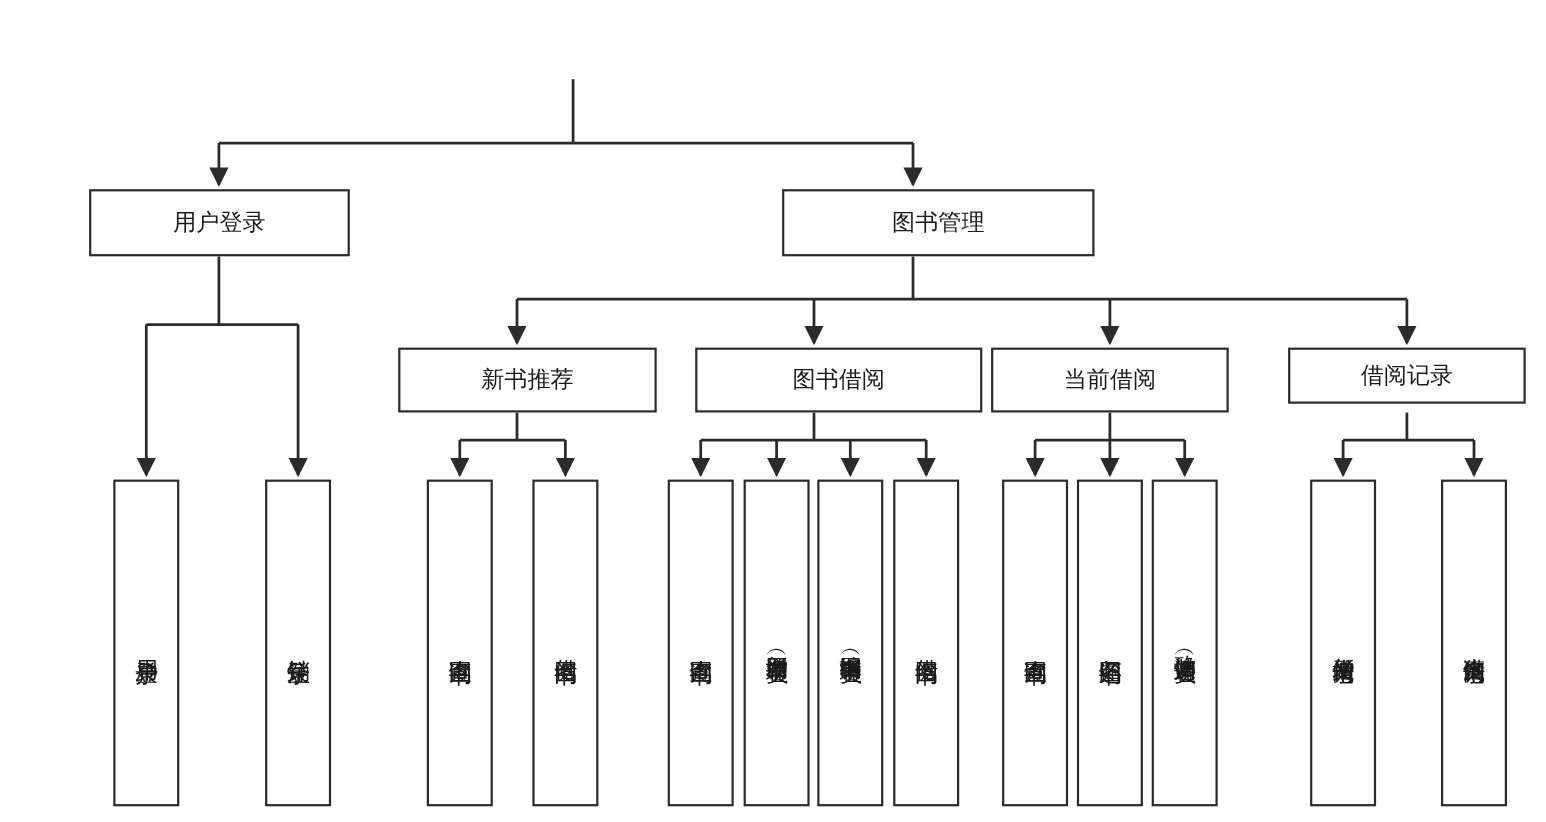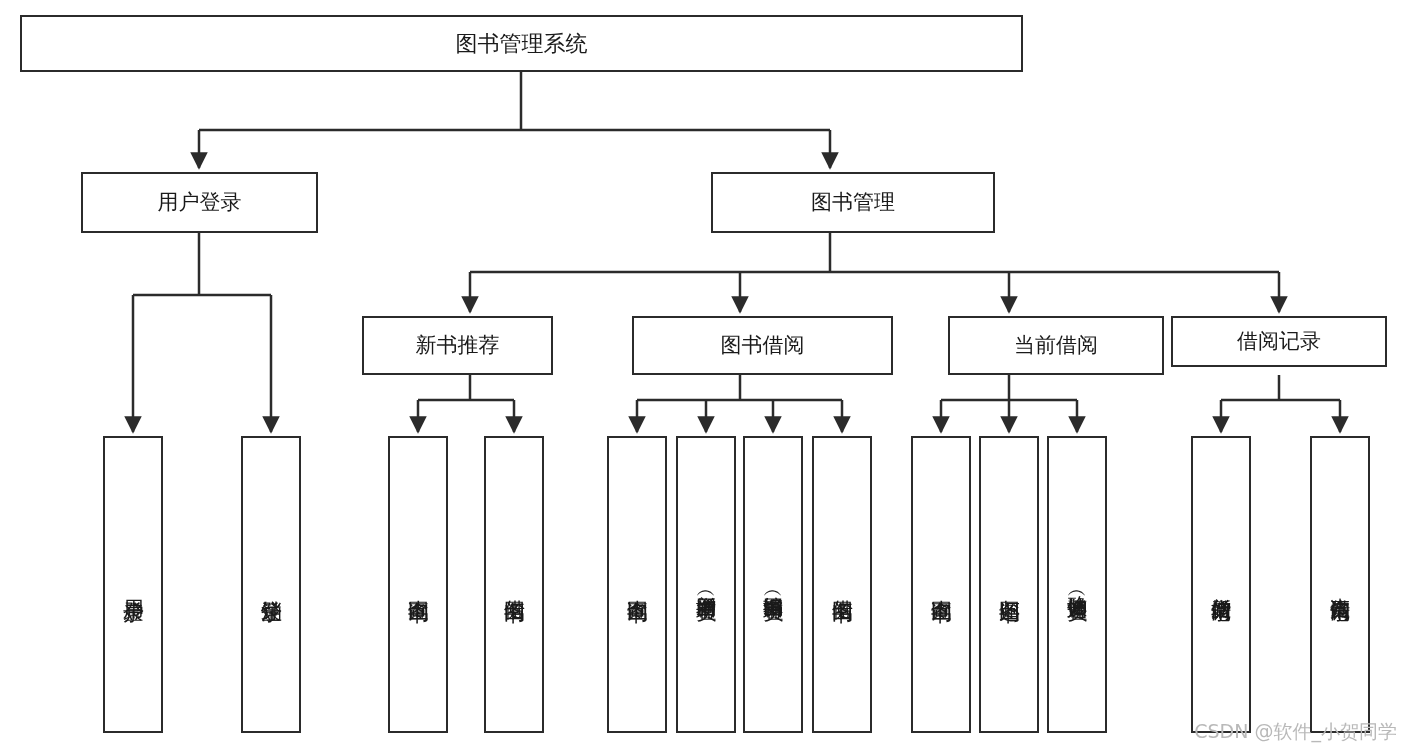--- a/index.html
+++ b/index.html
@@ -112,38 +112,35 @@
       <path d="M 1009 400 L 1009 432" marker-end="url(#arrow)"></path>
       <path d="M 1077 400 L 1077 432" marker-end="url(#arrow)"></path>
 
       <path d="M 1279 375 L 1279 400"></path>
       <path d="M 1221 400 L 1340 400"></path>
       <path d="M 1221 400 L 1221 432" marker-end="url(#arrow)"></path>
       <path d="M 1340 400 L 1340 432" marker-end="url(#arrow)"></path>
     </g>
   </svg>
 
-  <div class="node root" style="left:20px; top:15px; width:1003px; height:57px;">
-    <span class="lbl">图书管理系统</span>
-  </div>
 
   <div class="node h" style="left:81px; top:172px; width:237px; height:61px;">
     <span class="lbl">用户登录</span>
   </div>
   <div class="node h" style="left:711px; top:172px; width:284px; height:61px;">
     <span class="lbl">图书管理</span>
   </div>
 
-  <div class="node h" style="left:362px; top:316px; width:191px; height:59px;">
+  <div class="node h" style="left:362px; top:316px; width:235px; height:59px;">
     <span class="lbl">新书推荐</span>
   </div>
   <div class="node h" style="left:632px; top:316px; width:261px; height:59px;text-align:center;">
     <span class="lbl">图书借阅</span>
   </div>
-  <div class="node h" style="left:901px; top:316px; width:216px; height:59px;margin-left:47px;">
+  <div class="node h" style="left:901px; top:316px; width:216px; height:59px;">
     <span class="lbl">当前借阅</span>
   </div>
   <div class="node h" style="left:1171px; top:316px; width:216px; height:51px;">
     <span class="lbl">借阅记录</span>
   </div>
 
   <div class="node v" style="left:103px; top:436px; width:60px; height:297px;">
     <span class="lbl">用户登录</span>
   </div>
   <div class="node v" style="left:241px; top:436px; width:60px; height:297px;">
@@ -180,15 +177,14 @@
     <span class="lbl">确认归还（管理员）</span>
   </div>
 
   <div class="node v" style="left:1191px; top:436px; width:60px; height:297px; font-size:20px;">
     <span class="lbl">新增借阅记录</span>
   </div>
   <div class="node v" style="left:1310px; top:436px; width:60px; height:297px; font-size:20px;">
     <span class="lbl">查询借阅记录</span>
   </div>
 
-  <div class="watermark">CSDN @软件_小贺同学</div>
 
 </div>
 
 </body></html>

